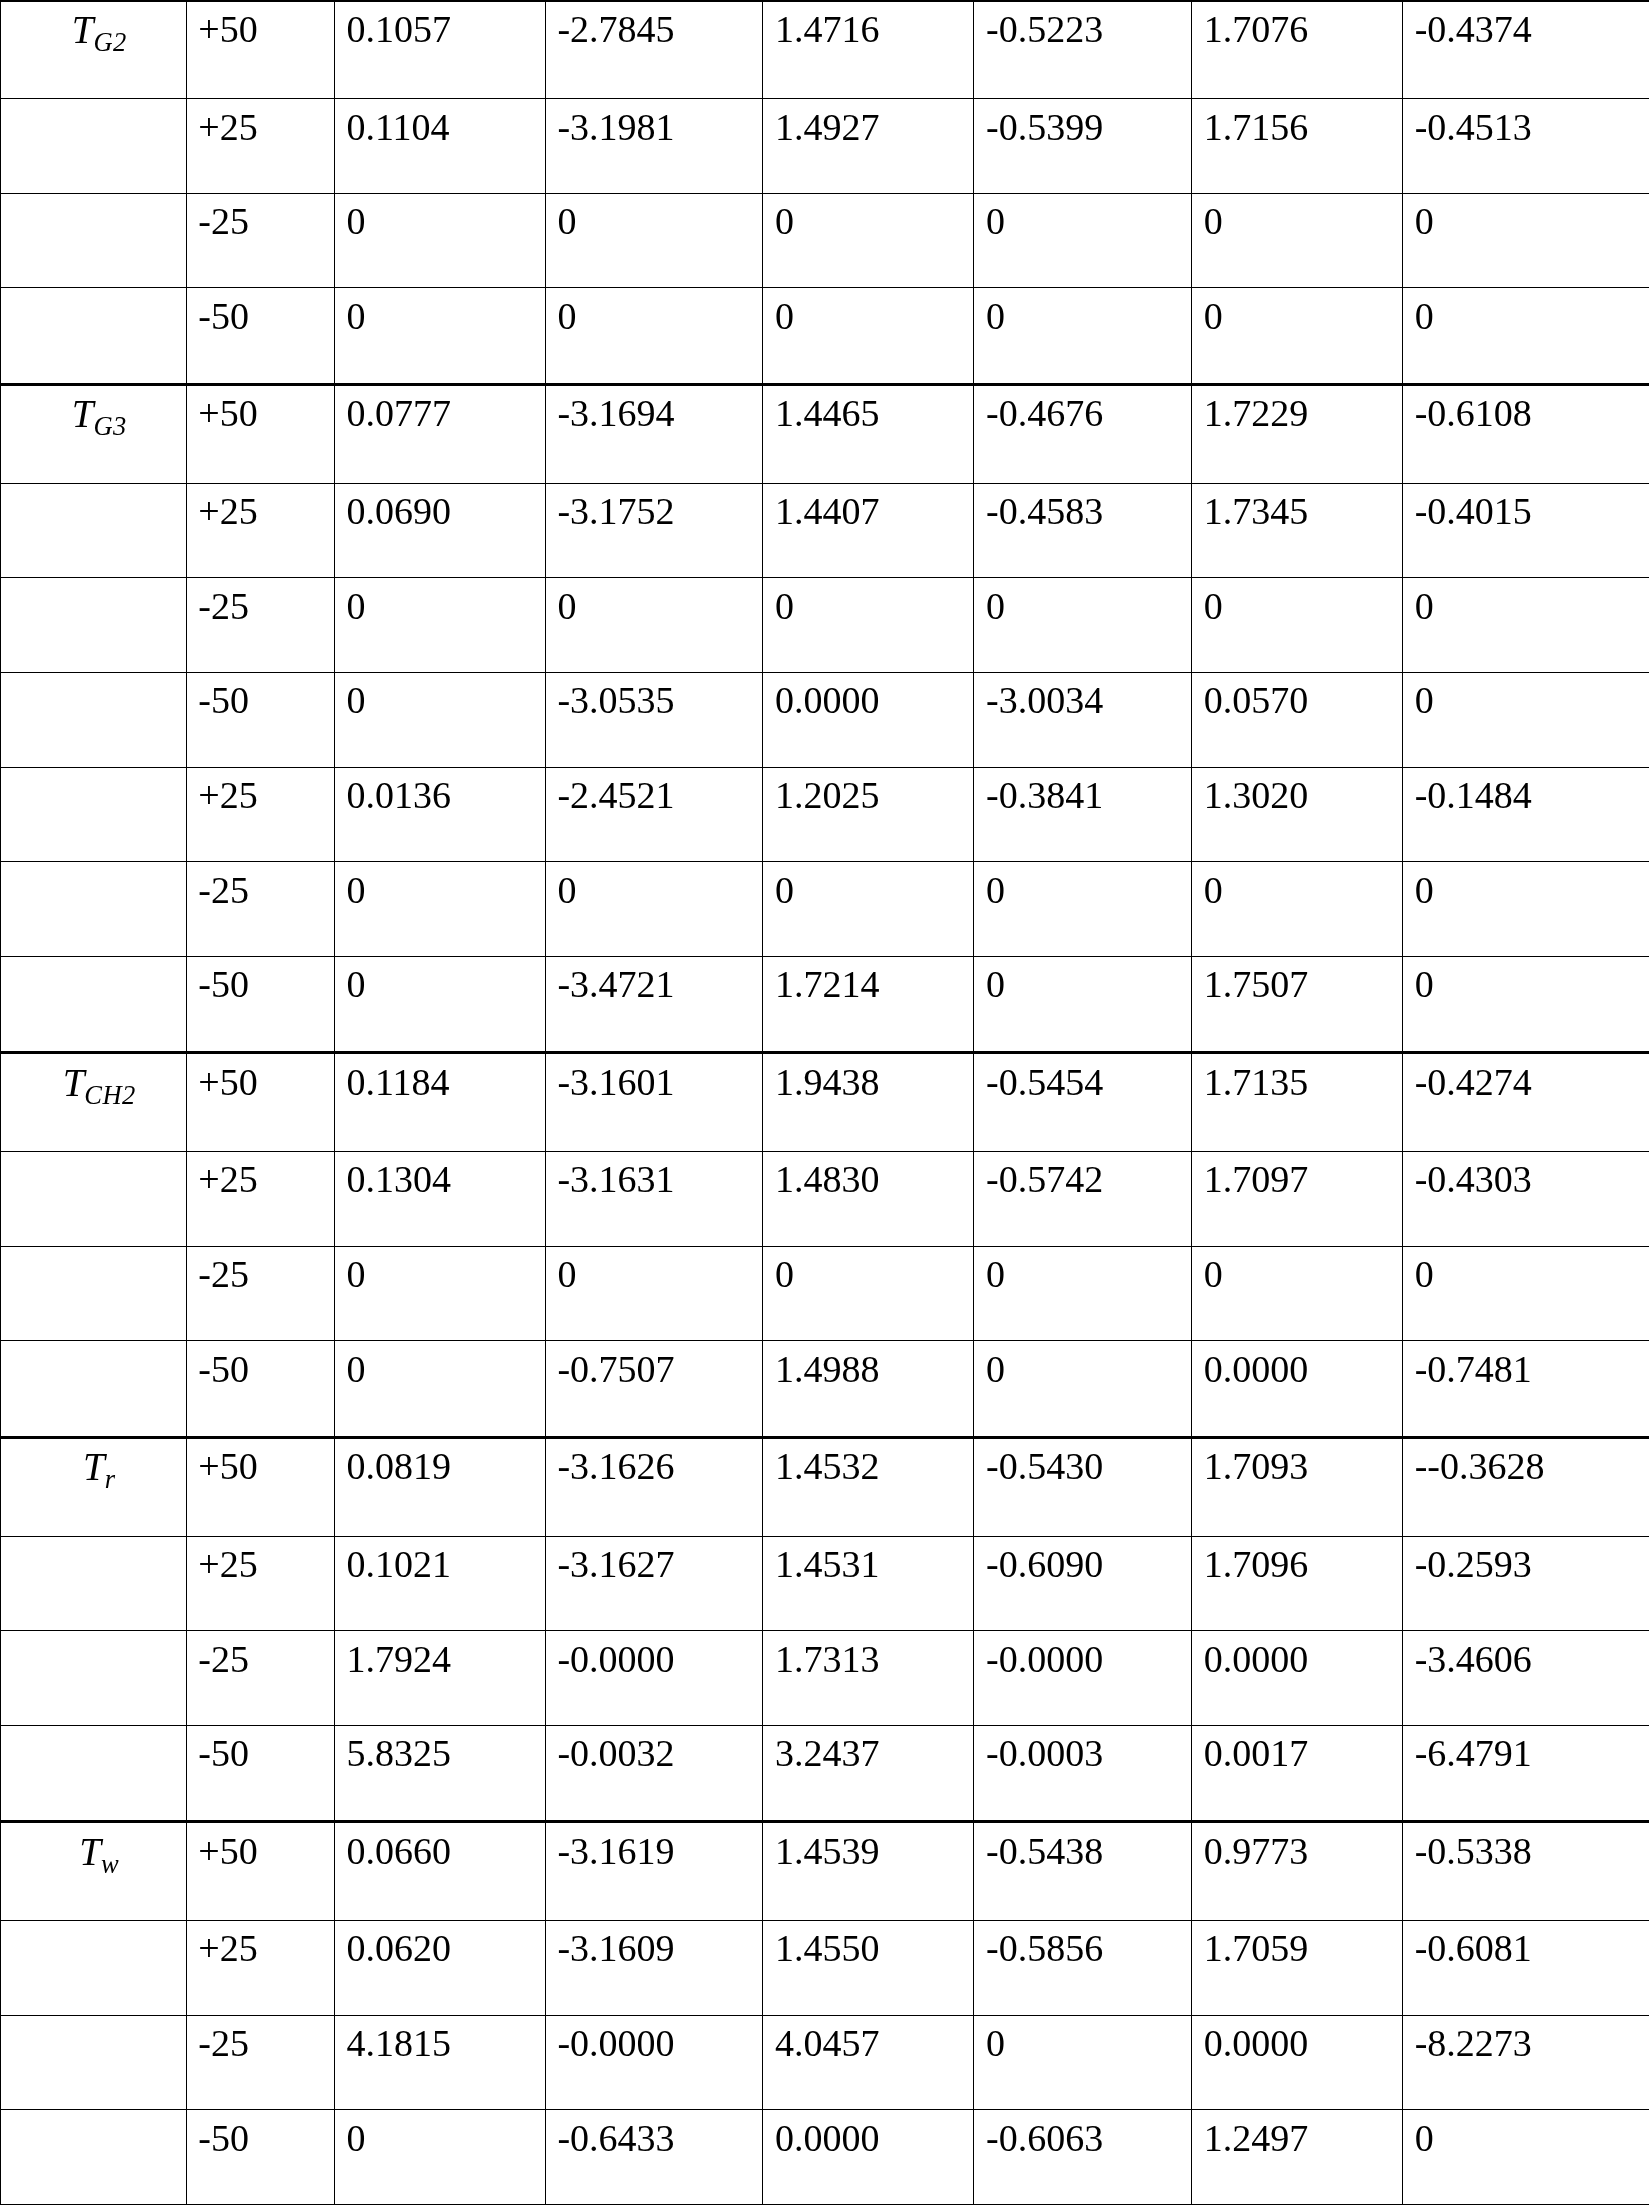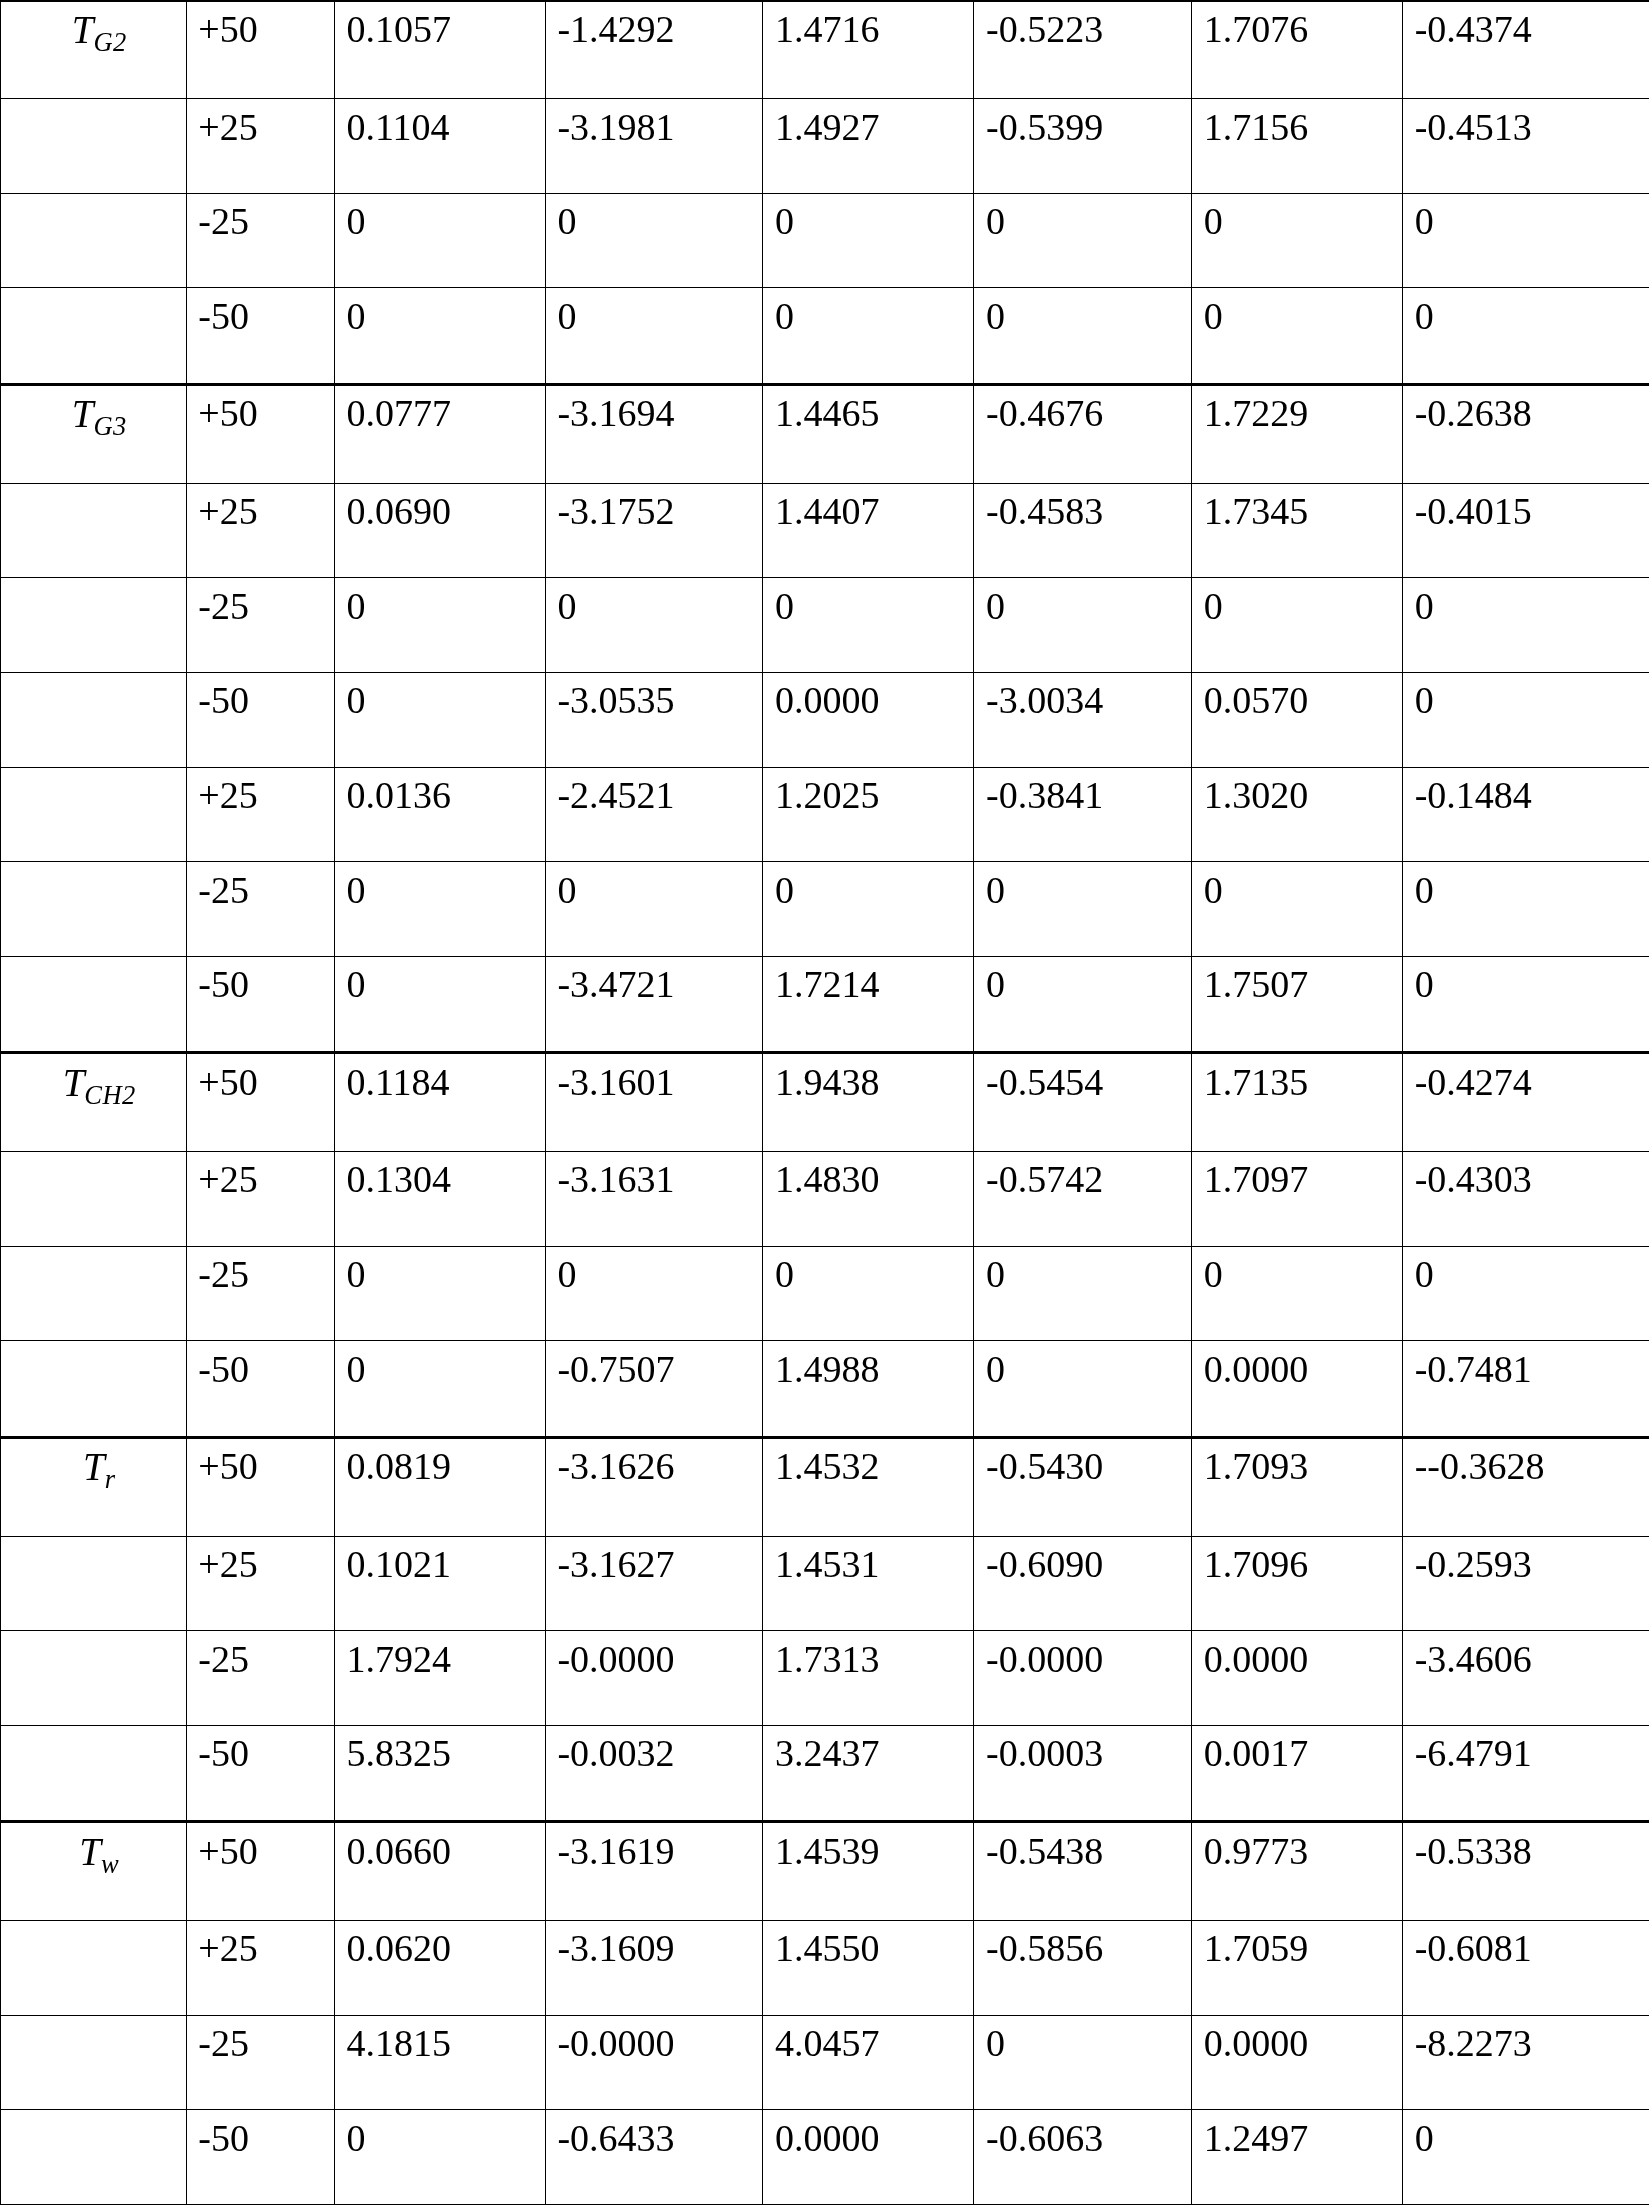--- a/index.html
+++ b/index.html
@@ -100,21 +100,21 @@
       <col class="c-data">
       <col class="c-data-w">
       <col class="c-data">
       <col class="c-data-l">
     </colgroup>
     <tbody id="table-body">
         <tr class="group-start">
           <td class="label-cell"><span class="sym">T<sub>G2</sub></span></td>
           <td class="param-cell">+50</td>
           <td class="data-cell">0.1057</td>
-          <td class="data-cell">-1.4292</td>
+          <td class="data-cell">-2.7845</td>
           <td class="data-cell">1.4716</td>
           <td class="data-cell">-0.5223</td>
           <td class="data-cell">1.7076</td>
           <td class="data-cell">-0.4374</td>
         </tr>
         <tr>
           <td class="label-cell empty"></td>
           <td class="param-cell">+25</td>
           <td class="data-cell">0.1104</td>
           <td class="data-cell">-3.1981</td>
@@ -144,21 +144,21 @@
           <td class="data-cell">0</td>
         </tr>
         <tr class="group-start">
           <td class="label-cell"><span class="sym">T<sub>G3</sub></span></td>
           <td class="param-cell">+50</td>
           <td class="data-cell">0.0777</td>
           <td class="data-cell">-3.1694</td>
           <td class="data-cell">1.4465</td>
           <td class="data-cell">-0.4676</td>
           <td class="data-cell">1.7229</td>
-          <td class="data-cell">-0.2638</td>
+          <td class="data-cell">-0.6108</td>
         </tr>
         <tr>
           <td class="label-cell empty"></td>
           <td class="param-cell">+25</td>
           <td class="data-cell">0.0690</td>
           <td class="data-cell">-3.1752</td>
           <td class="data-cell">1.4407</td>
           <td class="data-cell">-0.4583</td>
           <td class="data-cell">1.7345</td>
           <td class="data-cell">-0.4015</td>

